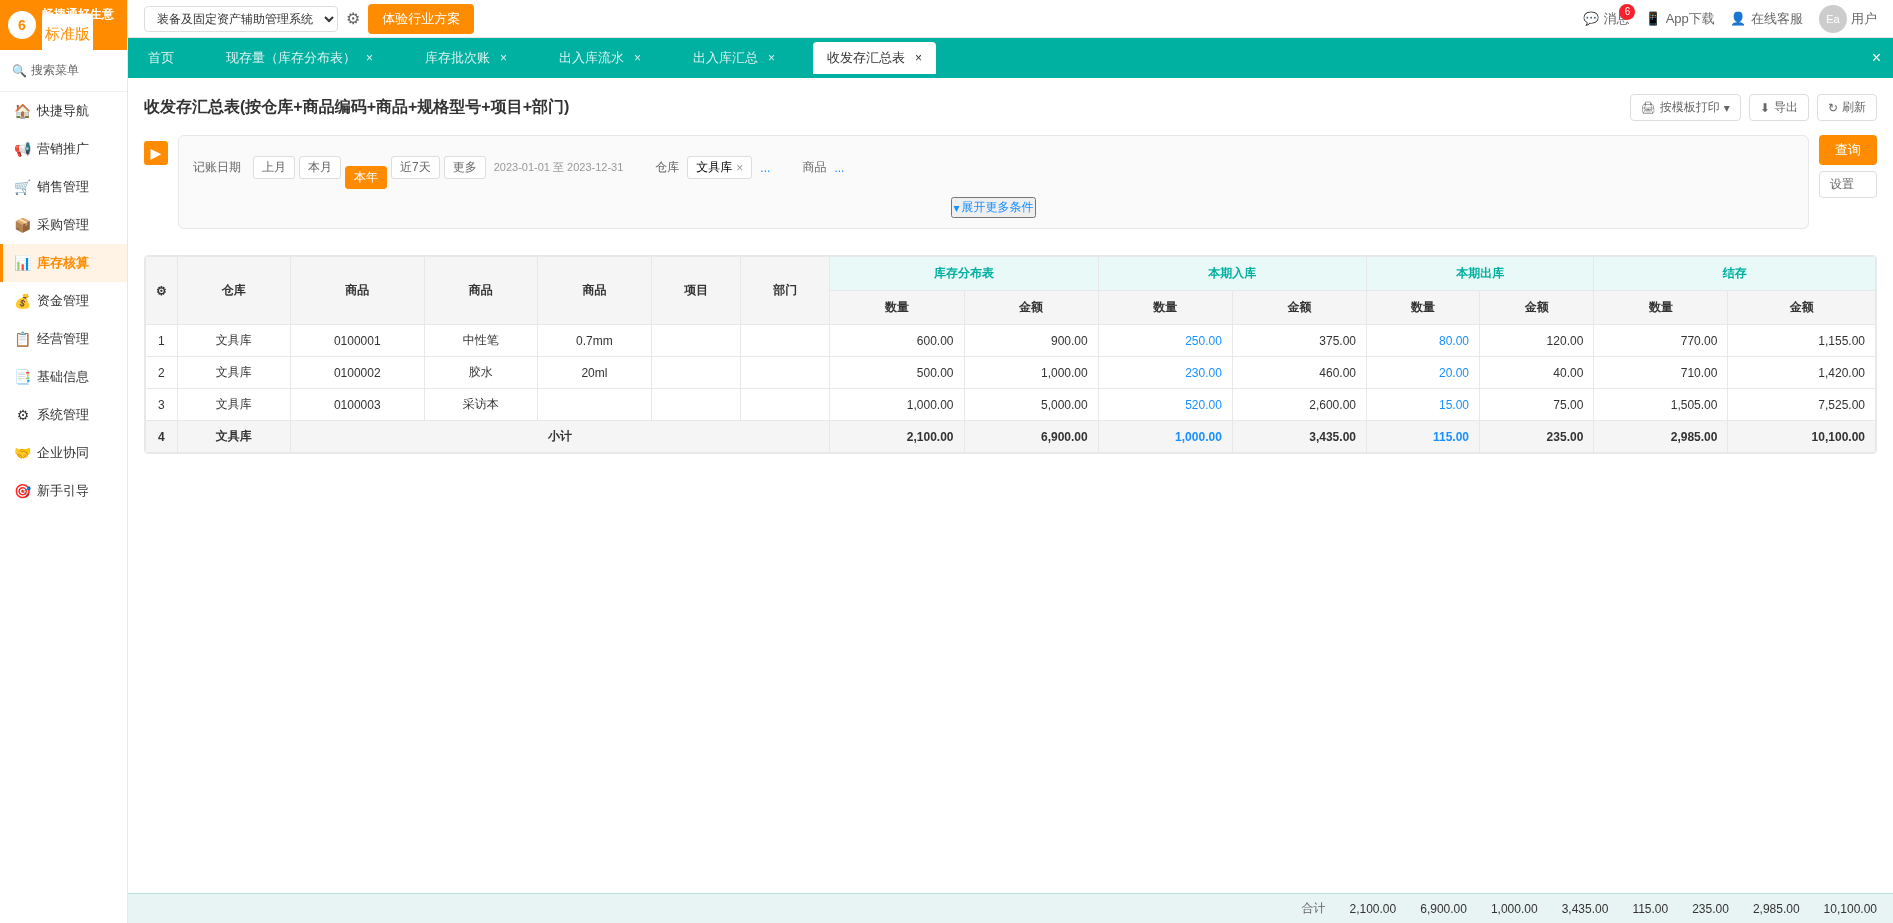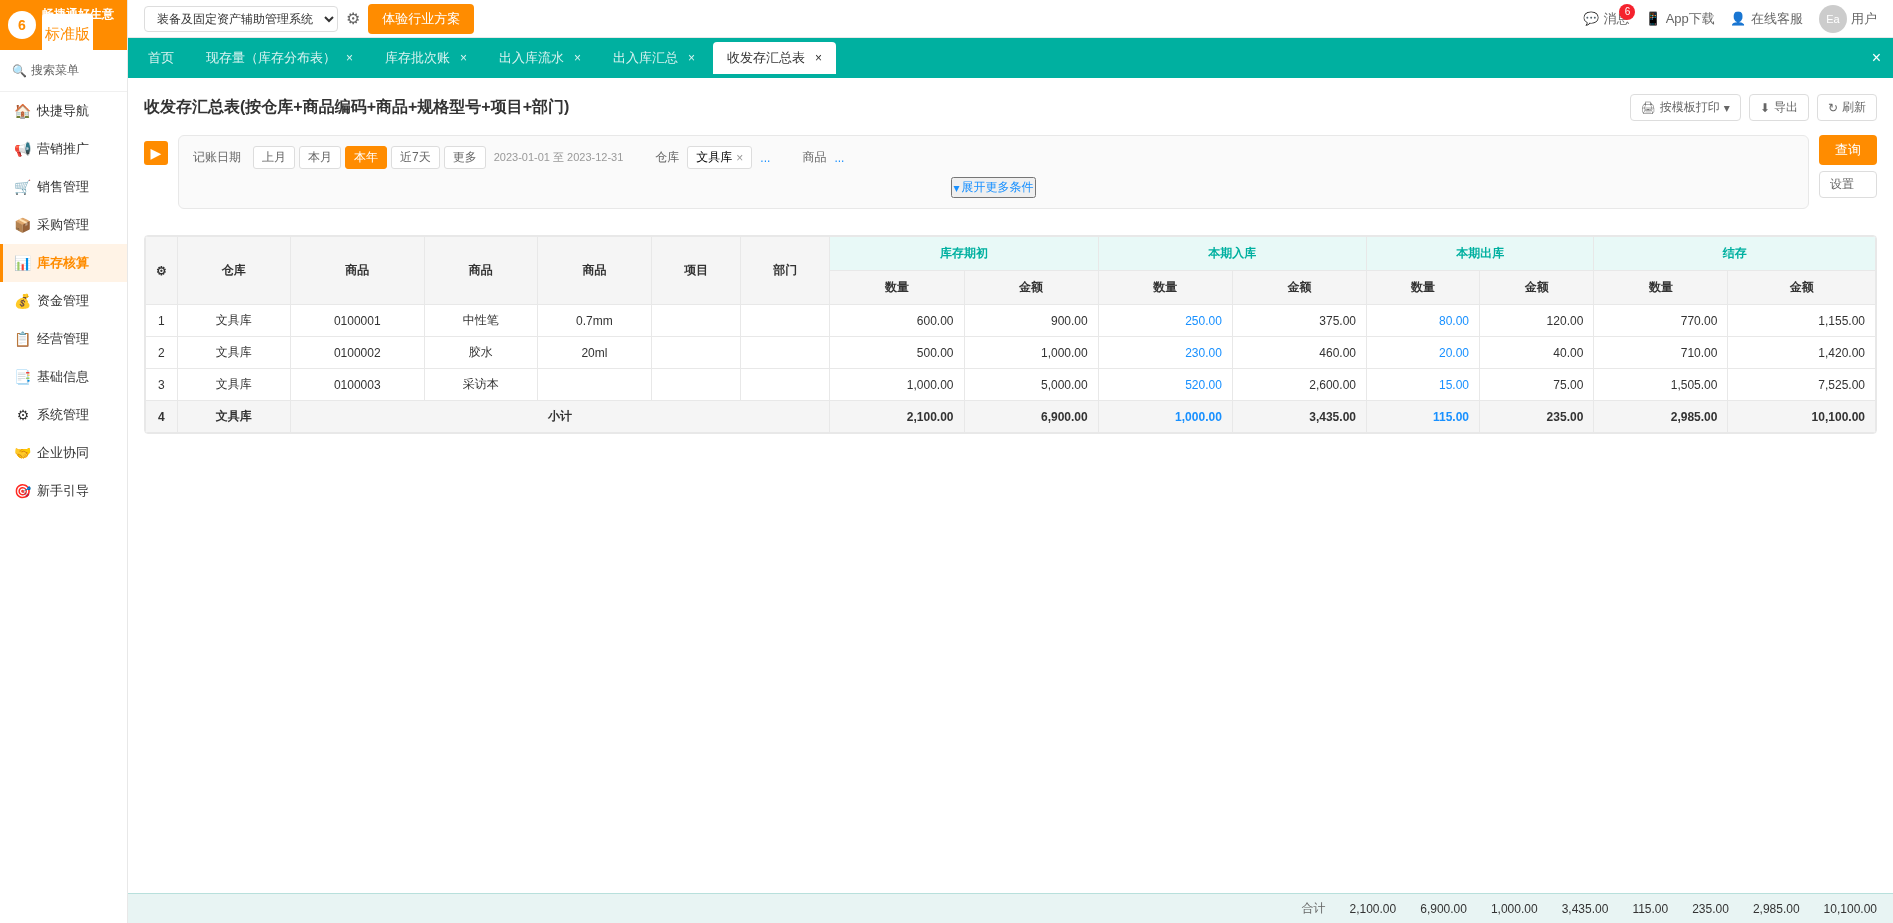--- a/index.html
+++ b/index.html
@@ -25,21 +25,21 @@
     .topbar-left { display: flex; align-items: center; gap: 8px; }
     .topbar-select { border: 1px solid #ddd; border-radius: 4px; padding: 4px 8px; font-size: 12px; color: #333; background: #fff; cursor: pointer; }
     .topbar-settings { color: #666; cursor: pointer; font-size: 16px; }
     .topbar-trial-btn { background: #ff8c00; color: #fff; border: none; border-radius: 4px; padding: 6px 14px; font-size: 13px; cursor: pointer; }
     .topbar-right { display: flex; align-items: center; gap: 16px; color: #666; font-size: 13px; }
     .topbar-right-item { display: flex; align-items: center; gap: 4px; cursor: pointer; position: relative; }
     .topbar-badge { background: #f5222d; color: #fff; border-radius: 50%; width: 16px; height: 16px; font-size: 10px; display: flex; align-items: center; justify-content: center; position: absolute; top: -6px; right: -6px; }
     .user-avatar { width: 28px; height: 28px; background: #ccc; border-radius: 50%; display: flex; align-items: center; justify-content: center; font-size: 11px; color: #fff; }
 
     
-    .tabs { background: #00b0a0; display: flex; align-items: center; height: 40px; flex-shrink: 0; padding: 0 4px; }
+    .tabs { background: #00b0a0; display: flex; align-items: center; height: 40px; flex-shrink: 0; padding: 0 4px; gap: 20px; }
     .tab { display: flex; align-items: center; gap: 6px; padding: 0 14px; height: 32px; cursor: pointer; color: rgba(255,255,255,0.85); font-size: 13px; border-radius: 4px 4px 0 0; margin: 0 2px; }
     .tab.active { background: #fff; color: #333; }
     .tab-close { font-size: 12px; color: inherit; cursor: pointer; margin-left: 4px; }
     .tabs-close-all { margin-left: auto; color: #fff; cursor: pointer; font-size: 16px; padding: 0 8px; }
 
     
     .content { flex: 1; overflow-y: auto; background: #f0f2f5; }
     .page { background: #fff; margin: 0; padding: 16px; min-height: 100%; }
 
     
@@ -47,21 +47,21 @@
     .page-title-actions { display: flex; gap: 8px; align-items: center; }
     .btn-outline { border: 1px solid #ddd; background: #fff; border-radius: 4px; padding: 4px 10px; font-size: 12px; cursor: pointer; color: #666; display: flex; align-items: center; gap: 4px; }
     .btn-primary { background: #ff8c00; color: #fff; border: none; border-radius: 4px; padding: 6px 16px; font-size: 13px; cursor: pointer; }
 
     
     .filter-bar { border: 1px solid #e8e8e8; border-radius: 6px; padding: 10px 14px; margin-bottom: 14px; background: #fafafa; }
     .filter-row { display: flex; align-items: center; gap: 12px; flex-wrap: wrap; }
     .filter-label { color: #666; font-size: 12px; white-space: nowrap; }
     .filter-date-btns { display: flex; gap: 4px; align-items: center; }
     .filter-date-btn { padding: 2px 8px; border: 1px solid #ddd; border-radius: 3px; cursor: pointer; font-size: 12px; color: #666; background: #fff; }
-    .filter-date-btn.active { background: #ff8c00; color: #fff; border-color: #ff8c00; }
+    .filter-date-btn.active { background: #ff8c00; color: #fff; border-color: #ff8c00; margin-top: 20px; }
     .filter-date-range { font-size: 11px; color: #999; margin-left: 4px; }
     .filter-tag { display: flex; align-items: center; gap: 4px; background: #fff; border: 1px solid #ddd; border-radius: 3px; padding: 2px 8px; font-size: 12px; }
     .filter-tag-close { cursor: pointer; color: #999; }
     .expand-btn { color: #1890ff; cursor: pointer; font-size: 12px; display: flex; align-items: center; gap: 2px; }
 
     
     .table-container { border: 1px solid #e8e8e8; border-radius: 4px; overflow: hidden; }
     table { width: 100%; border-collapse: collapse; font-size: 12px; }
     thead tr { background: #f5f5f5; }
     thead th { border: 1px solid #e8e8e8; padding: 8px 10px; text-align: center; color: #333; font-weight: 600; white-space: nowrap; }
@@ -277,21 +277,21 @@
         <table>
           <thead>
             <tr>
               <th rowspan="2" class="settings-icon-cell">⚙</th>
               <th rowspan="2">仓库</th>
               <th rowspan="2">商品</th>
               <th rowspan="2">商品</th>
               <th rowspan="2">商品</th>
               <th rowspan="2">项目</th>
               <th rowspan="2">部门</th>
-              <th colspan="2" class="group-header col-group-header">库存期初</th>
+              <th colspan="2" class="group-header col-group-header">库存分布表</th>
               <th colspan="2" class="group-header col-group-header">本期入库</th>
               <th colspan="2" class="group-header col-group-header">本期出库</th>
               <th colspan="2" class="group-header col-group-header">结存</th>
             </tr>
             <tr>
               <th>数量</th>
               <th>金额</th>
               <th>数量</th>
               <th>金额</th>
               <th>数量</th>

